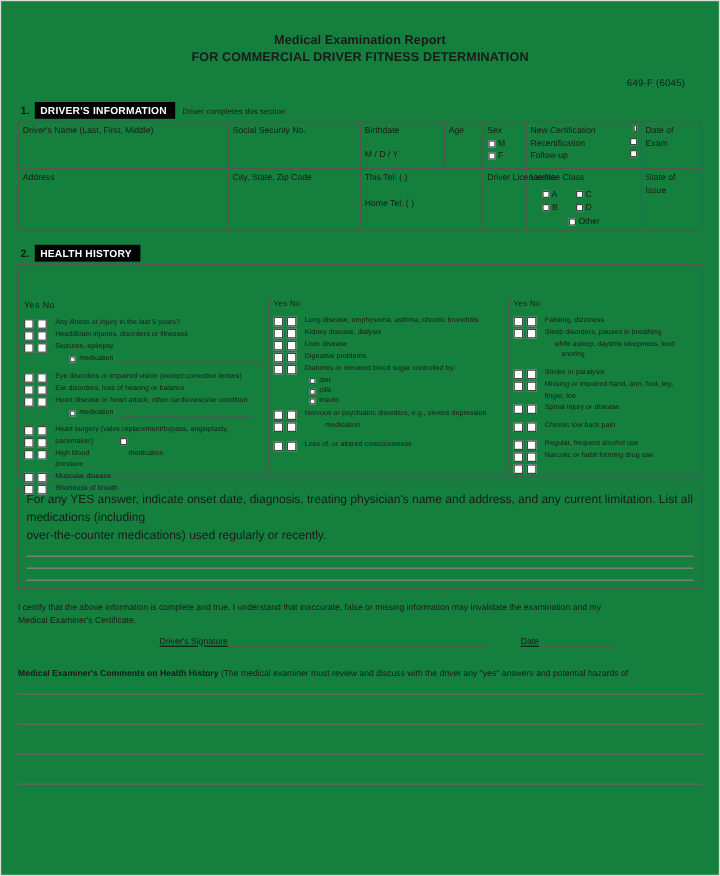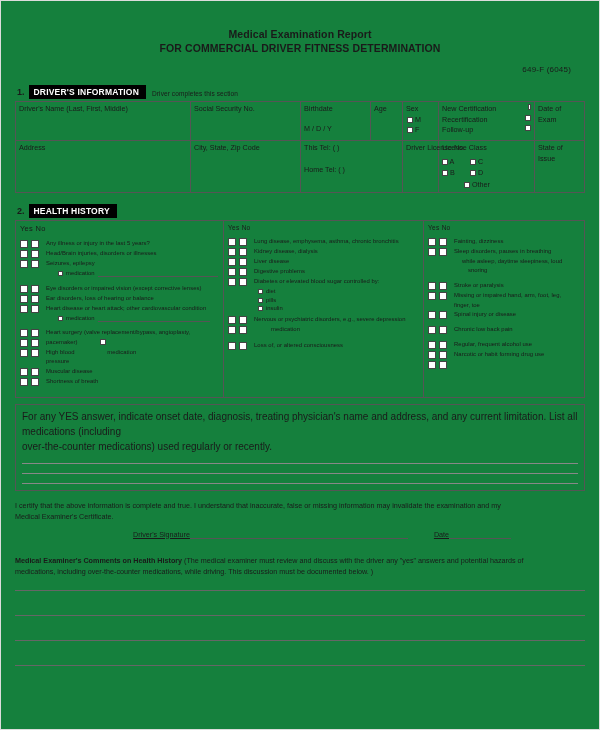--- a/index.html
+++ b/index.html
@@ -80,32 +80,33 @@
   .cb {
     display: inline-block; width: 6px; height: 6px;
     border: 1px solid #444; background: #fff;
     vertical-align: -1px; box-sizing: border-box;
   }
   .cb.sm { width: 5px; height: 5px; }
 
   .inline-row { white-space: nowrap; }
   .sexrow { margin-left: 1px; }
   .certline { display: flex; justify-content: space-between; white-space: nowrap; gap: 32px; }
-  .lic-grid { margin-top: 2px; margin-left: 0; line-height: 1.6; }
+  .lic-grid { margin-top: 2px; margin-left: 10px; line-height: 1.6; }
   .lic-grid .col2 { display: inline-block; width: 26px; }
   .lic-other { margin-left: 22px; }
 
   
   .hh-box {
     border: 1px solid #555; margin-top: 2px;
     display: flex; height: 178px; box-sizing: border-box;
   }
   .hh-col {
     box-sizing: border-box; padding: 3px 4px 0 4px;
     position: relative;
+    margin-top: 26px;
   }
   .hh-col.c1 { width: 208px; border-right: 1px solid #555; }
   .hh-col.c2 { width: 200px; border-right: 1px solid #555; }
   .hh-col.c3 { flex: 1; }
   .yn-head {
     font-size: 7.5px; letter-spacing: .3px; margin-bottom: 6px;
   }
   .yn-head.small { font-size: 6.5px; }
 
   .grp { margin-bottom: 6px; }
@@ -567,21 +568,20 @@
   <div class="sig-row">
     <span>Driver's Signature</span>
     <span class="sig-line"></span>
     <span class="date-label">Date</span>
     <span class="date-line"></span>
   </div>
 
   <div class="comments">
     <span><b>Medical Examiner's Comments on Health History</b>
     <span>(The medical examiner must review and discuss with the driver any "yes" answers and potential hazards of</span></span>
-    <div>medications, including over-the-counter medications, while driving. This discussion must be documented below. )</div>
   </div>
 
   <div class="bottom-lines">
     <div class="bl"></div>
     <div class="bl"></div>
     <div class="bl"></div>
     <div class="bl"></div>
   </div>
 
 </div>

